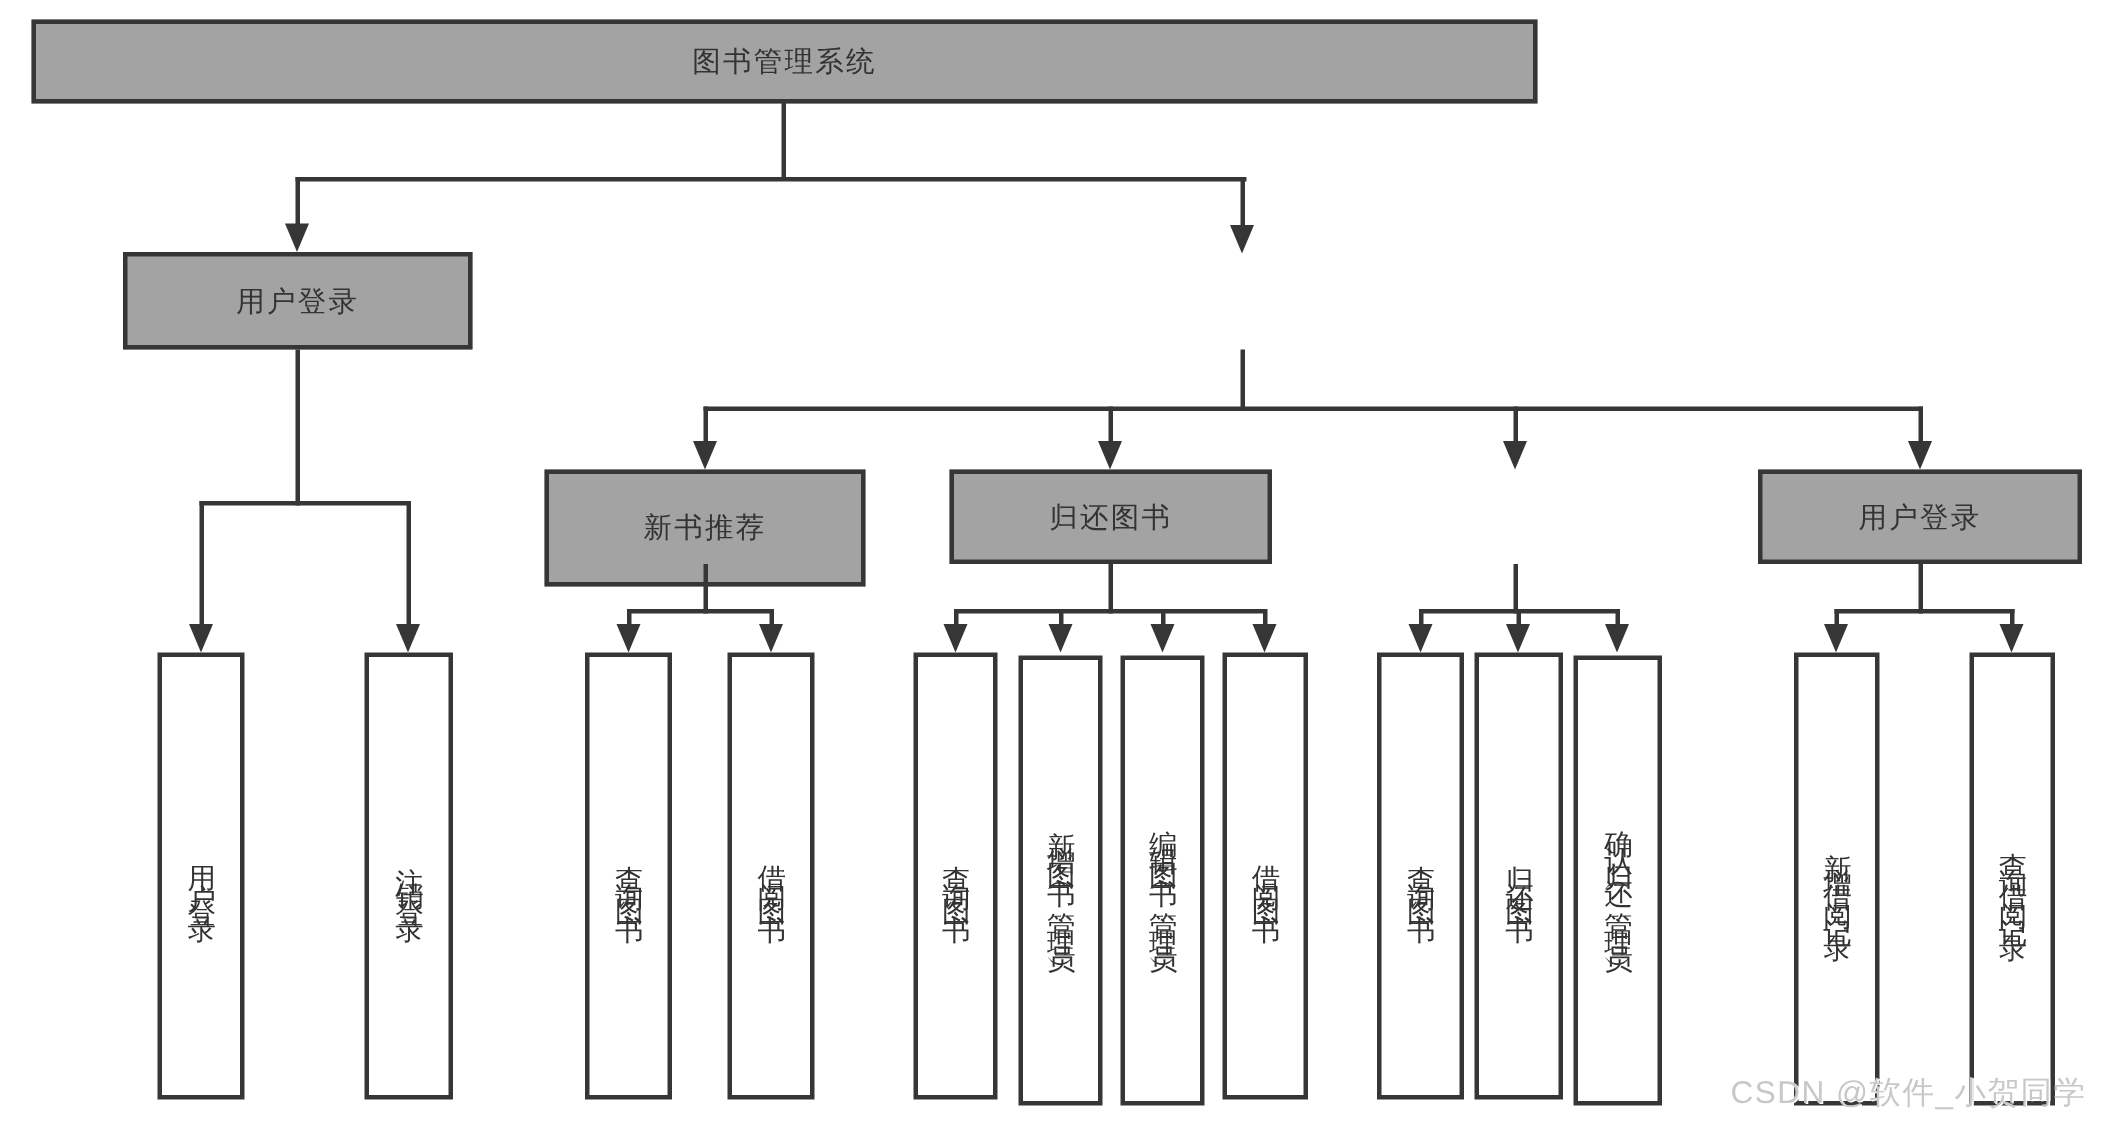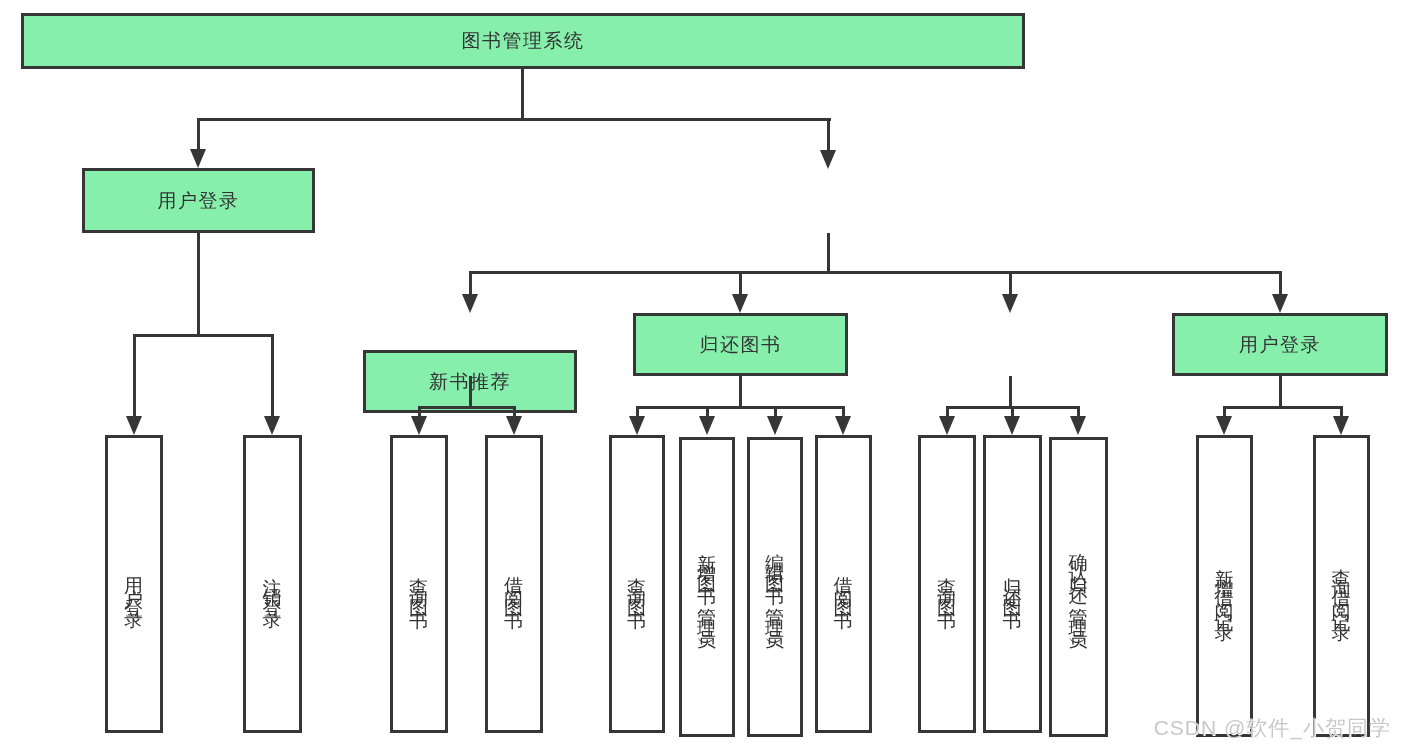--- a/index.html
+++ b/index.html
@@ -1,18 +1,18 @@
 <!DOCTYPE html>
 <html><head>
 <meta charset="utf-8">
 <style>
   html,body{margin:0;padding:0;background:#ffffff;}
   .canvas{position:relative;width:1405px;height:747px;background:#ffffff;
           font-family:"Liberation Sans","DejaVu Sans",sans-serif;color:#333333;overflow:hidden;}
-  .box{position:absolute;border:3px solid #363636;background:#86efac;box-sizing:border-box;
+  .box{position:absolute;border:3px solid #363636;background:#a3a3a3;box-sizing:border-box;
        display:flex;align-items:center;justify-content:center;font-size:19px;letter-spacing:1.5px;}
   .vbox{position:absolute;border:3px solid #363636;background:#ffffff;box-sizing:border-box;
         display:flex;align-items:center;justify-content:center;font-size:19px;
         writing-mode:vertical-rl;text-orientation:mixed;letter-spacing:11px;line-height:1;}
   .vl{position:absolute;width:3px;background:#363636;}
   .hl{position:absolute;height:3px;background:#363636;}
   .ah{position:absolute;width:0;height:0;border-left:8px solid transparent;
       border-right:8px solid transparent;border-top:19px solid #363636;}
   .watermark{position:absolute;right:14px;bottom:5px;font-size:21px;color:#c8c8c8;
              letter-spacing:1px;text-shadow:1px 1px 0 #ffffff;}
@@ -44,21 +44,21 @@
   <div class="hl" style="left:469px;top:271px;width:813px;"></div>
   <div class="vl" style="left:469px;top:271px;height:26px;"></div>
   <div class="ah" style="left:462px;top:294px;"></div>
   <div class="vl" style="left:739px;top:271px;height:26px;"></div>
   <div class="ah" style="left:732px;top:294px;"></div>
   <div class="vl" style="left:1009px;top:271px;height:26px;"></div>
   <div class="ah" style="left:1002px;top:294px;"></div>
   <div class="vl" style="left:1279px;top:271px;height:26px;"></div>
   <div class="ah" style="left:1272px;top:294px;"></div>
 
-  <div class="box" style="left:363px;top:313px;width:214px;height:63px;margin-top:37px;">新书推荐</div>
+  <div class="box" style="left:363px;top:313px;width:214px;height:78px;">新书推荐</div>
   <div class="box" style="left:633px;top:313px;width:215px;height:63px;">归还图书</div>
   <div class="box" style="left:1172px;top:313px;width:216px;height:63px;">用户登录</div>
 
   <div class="vl" style="left:469px;top:376px;height:33px;"></div>
   <div class="hl" style="left:418px;top:406px;width:97px;"></div>
   <div class="vl" style="left:418px;top:406px;height:13px;"></div>
   <div class="ah" style="left:411px;top:416px;"></div>
   <div class="vl" style="left:513px;top:406px;height:13px;"></div>
   <div class="ah" style="left:506px;top:416px;"></div>
 

